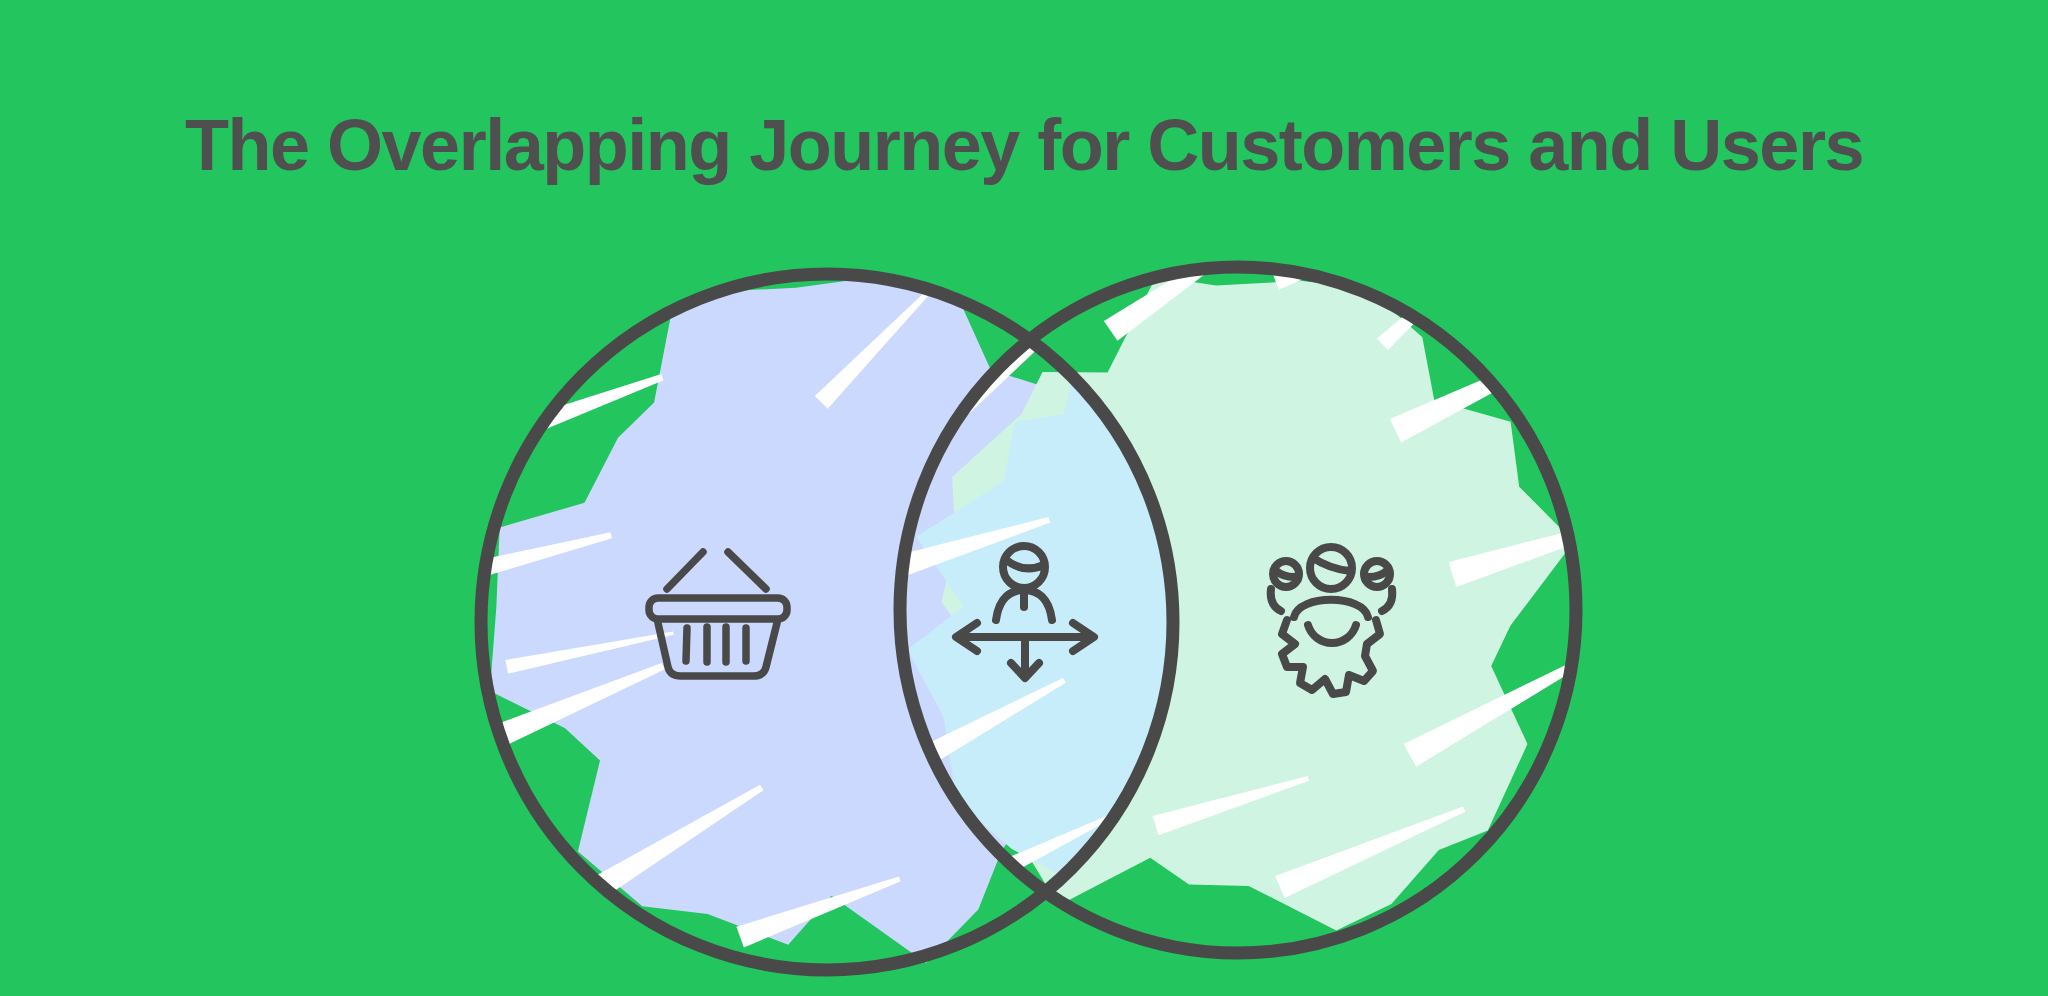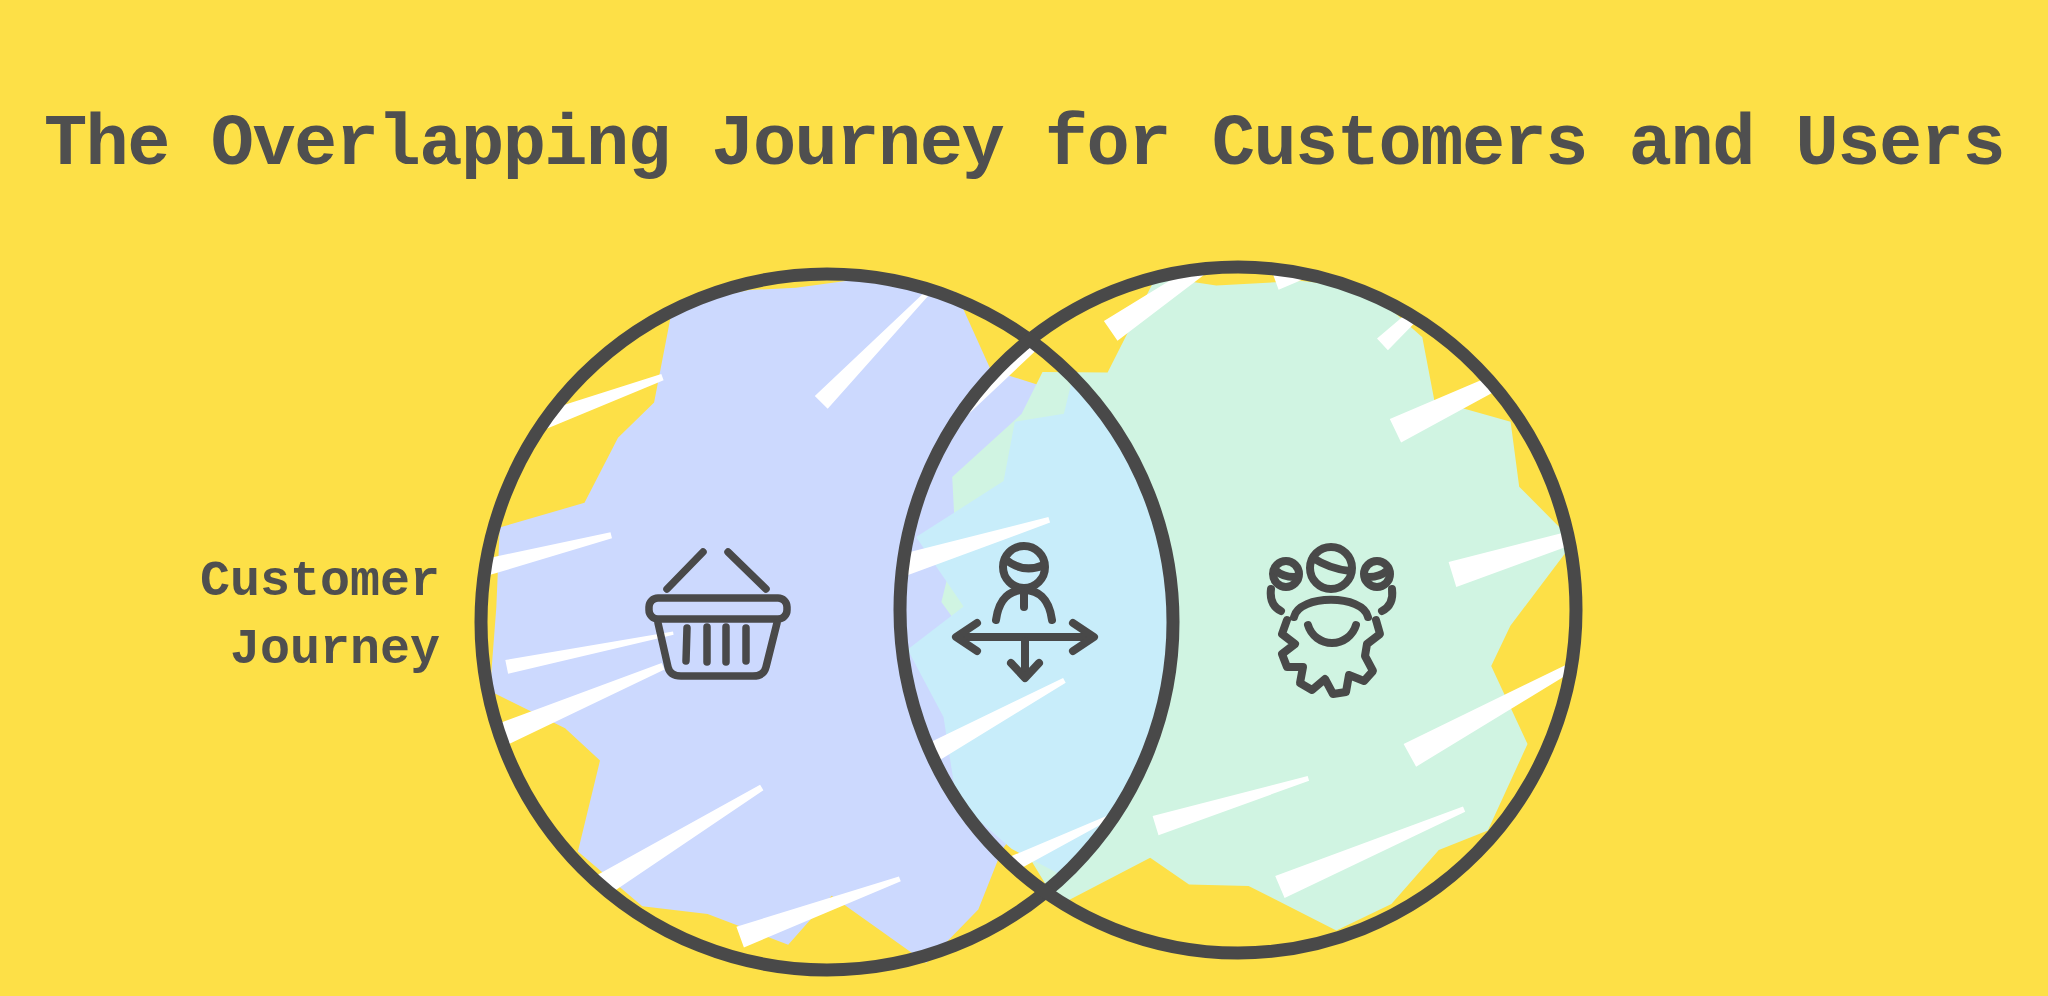--- a/index.html
+++ b/index.html
@@ -1,21 +1,21 @@
 <!DOCTYPE html>
 <html><head>
 <meta charset="utf-8">
 <style>
   html,body{margin:0;padding:0;background:#ffffff;}
   .stage{
     position:relative;
     width:2048px;height:996px;
-    background:#fde047;
+    background:#22c55e;
     overflow:hidden;
-    font-family:Liberation Mono, monospace;
+    font-family:Liberation Sans, sans-serif;
     color:#4a4a4a;
   }
   .stage svg{position:absolute;left:0;top:0;}
   .title{
     position:absolute;left:0;right:0;top:104px;
     margin:0;
     text-align:center;
     font-size:72px;
     font-weight:800;
     letter-spacing:-1.5px;
@@ -107,16 +107,15 @@
       <path d="M 1271,589 Q 1269,605 1281,611"></path>
       <path d="M 1392,589 Q 1394,605 1382,611"></path>
       <path d="M 1294,617 C 1299,594 1363,594 1368,617"></path>
       <path d="M 1287,620 L 1282,634 L 1295,644 L 1282,654 L 1287,667 L 1303,667 L 1300,683 L 1312,690 L 1325,679 L 1333,694 L 1346,692 L 1349,675 L 1364,681 L 1373,671 L 1365,656 L 1367,644 L 1380,634 L 1376,620"></path>
       <path d="M 1308,625 A 25 25 0 0 0 1356,625"></path>
     </g>
   </svg>
 
   <h1 class="title">The Overlapping Journey for Customers and Users</h1>
 
-  <div class="label label-left">Customer Journey</div>
 
 
 </div>
 
 </body></html>

